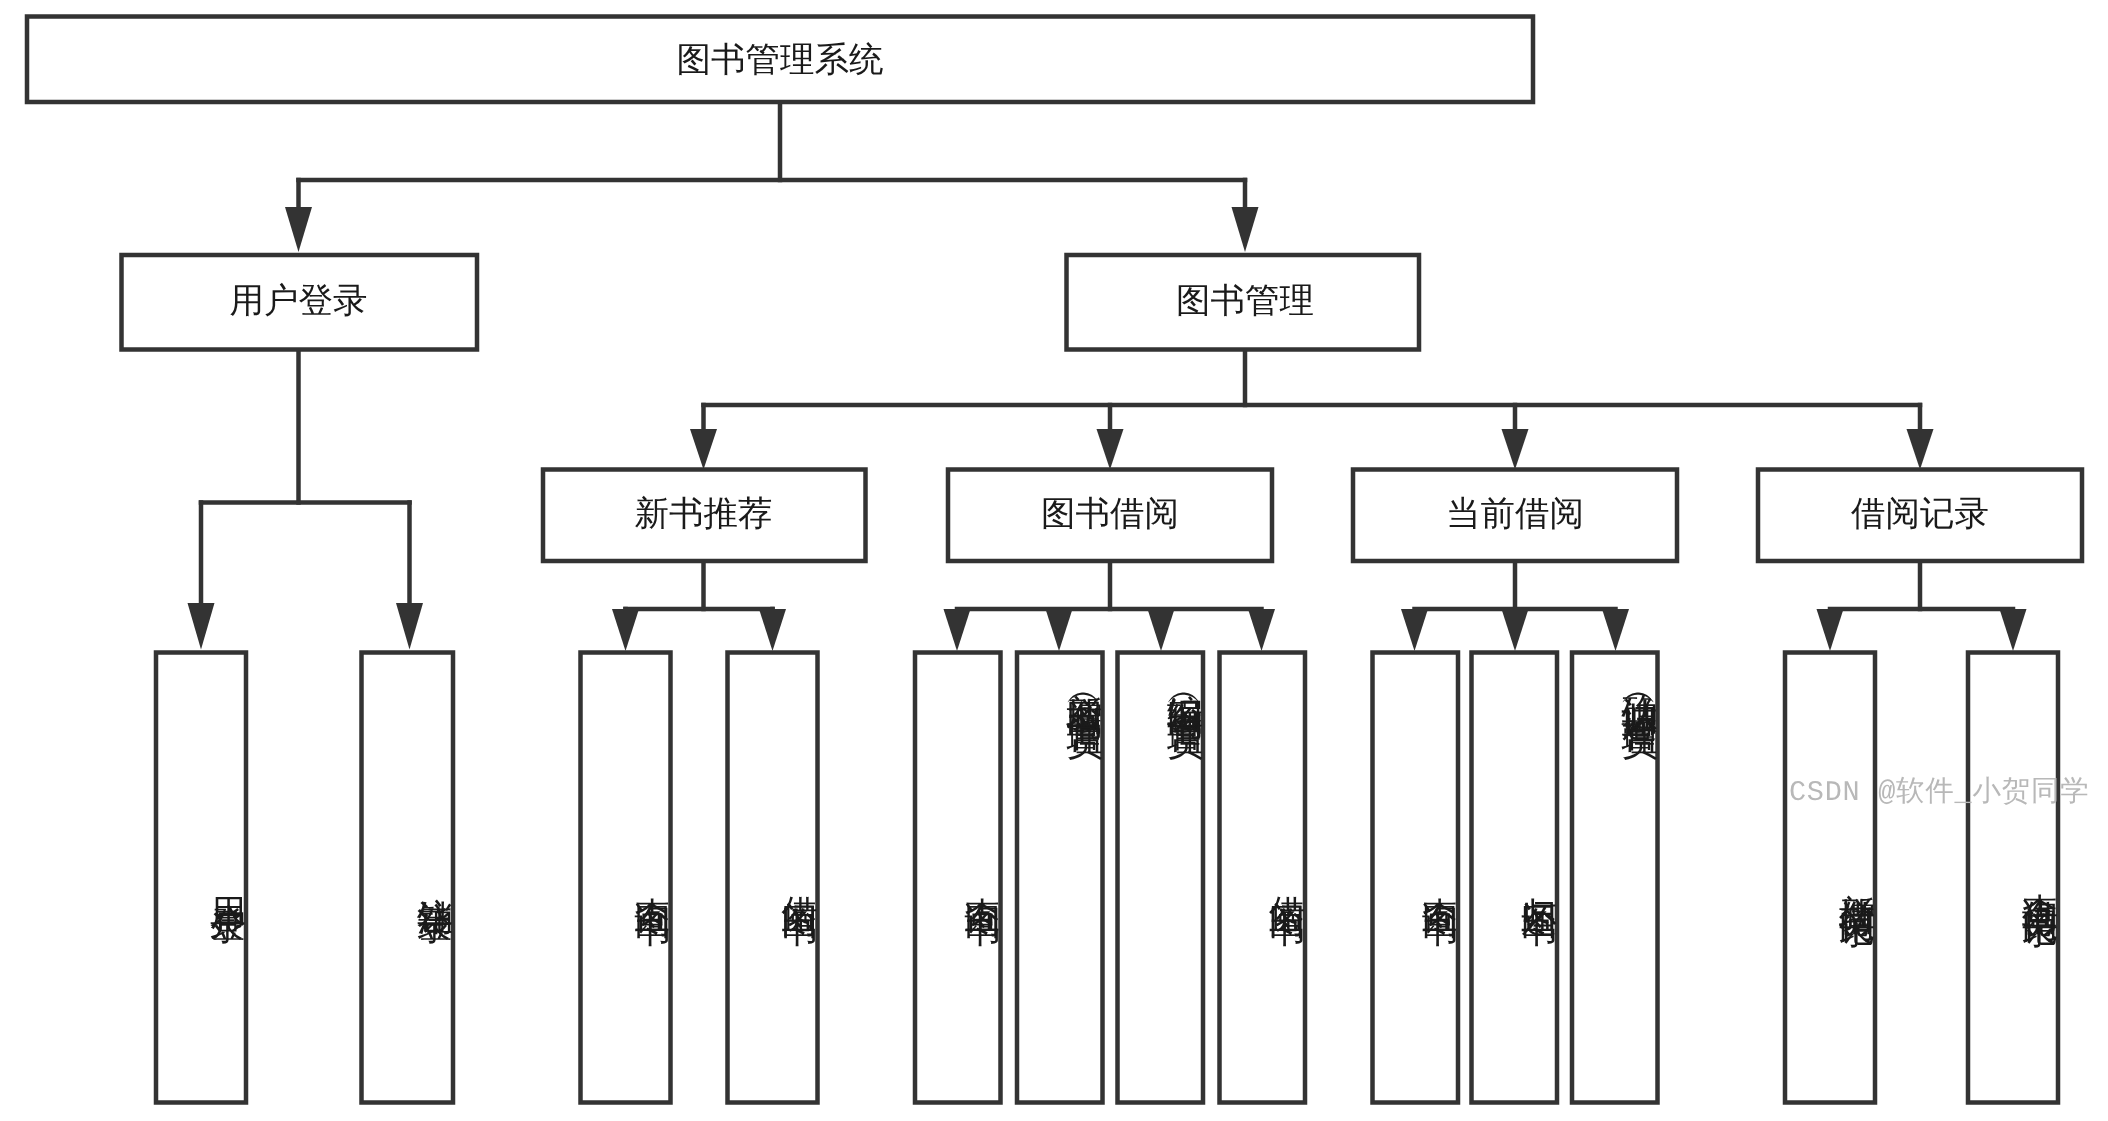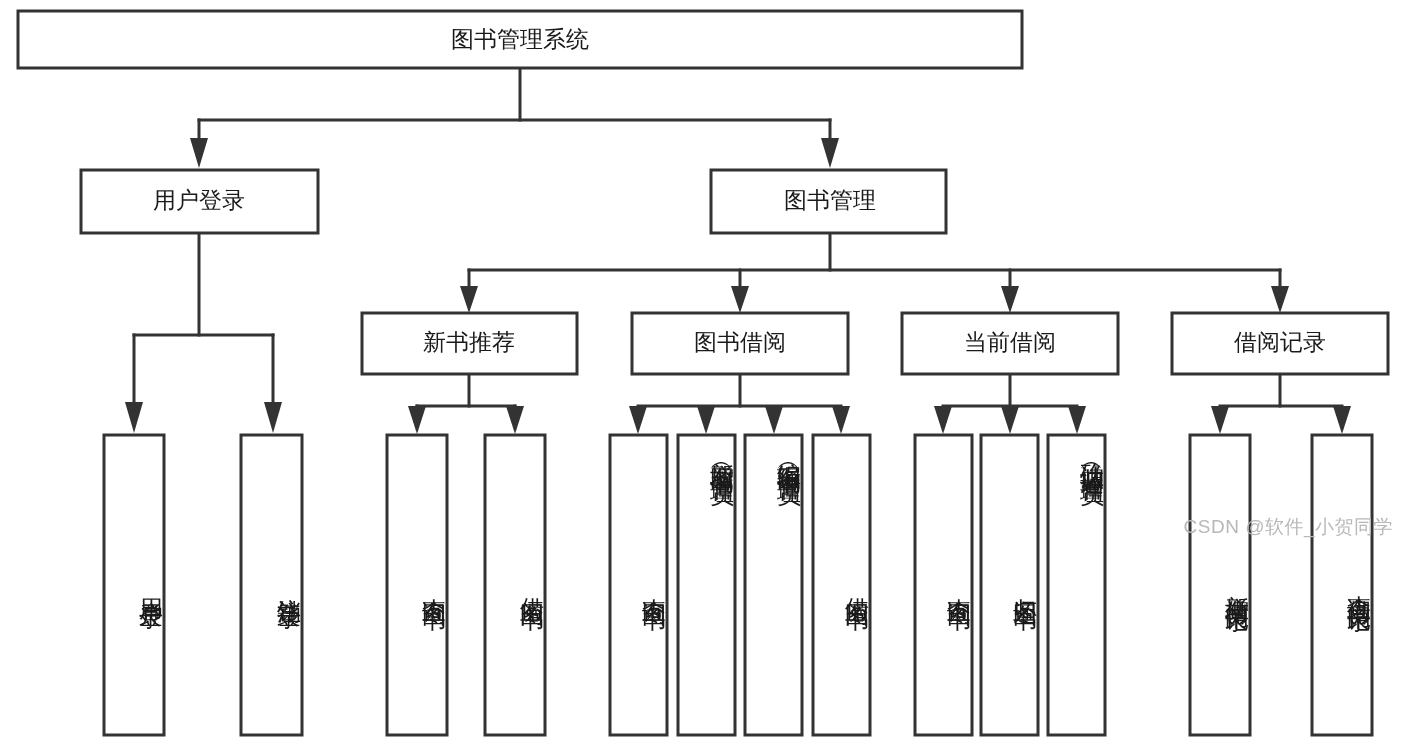--- a/index.html
+++ b/index.html
@@ -65,21 +65,21 @@
     display: flex;
     justify-content: flex-start;
   }
   .leaf-label.centered {
     justify-content: center;
   }
   .watermark {
     position: absolute;
     right: 12px;
     bottom: 6px;
-    font-family: Liberation Sans, sans-serif;
+    font-family: Liberation Mono, monospace;
     font-size: 19px;
     color: #b8b8b8;
     letter-spacing: 0.5px;
     white-space: nowrap;
     user-select: none;
   }
 </style>
 </head>
 <body>
 

